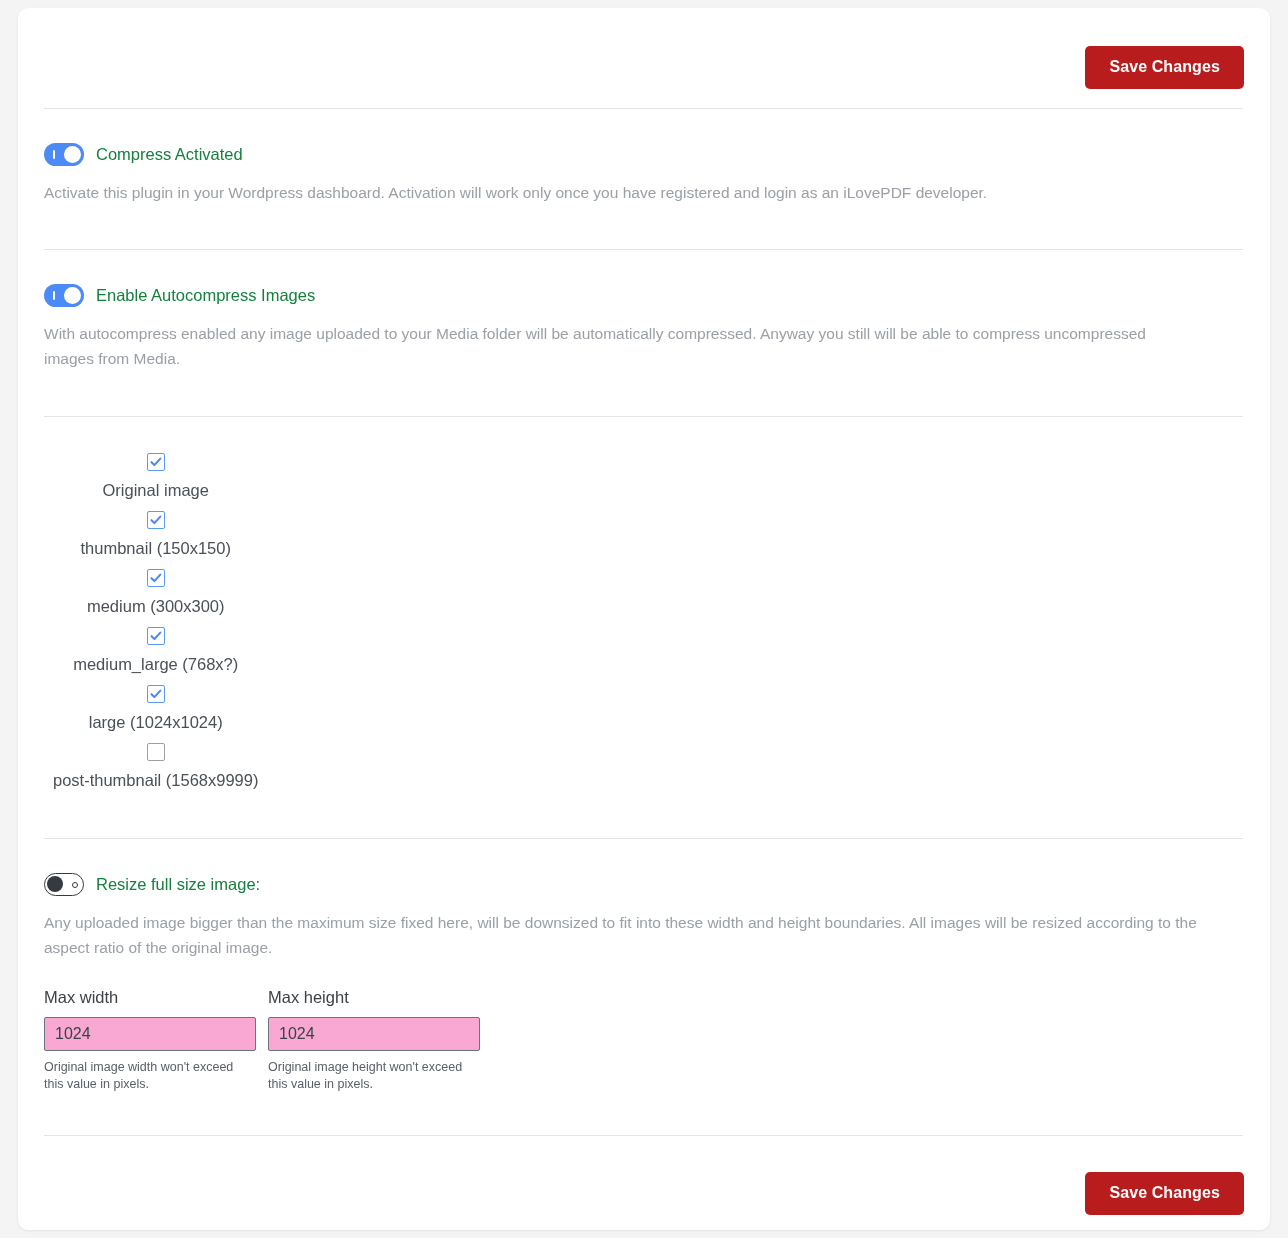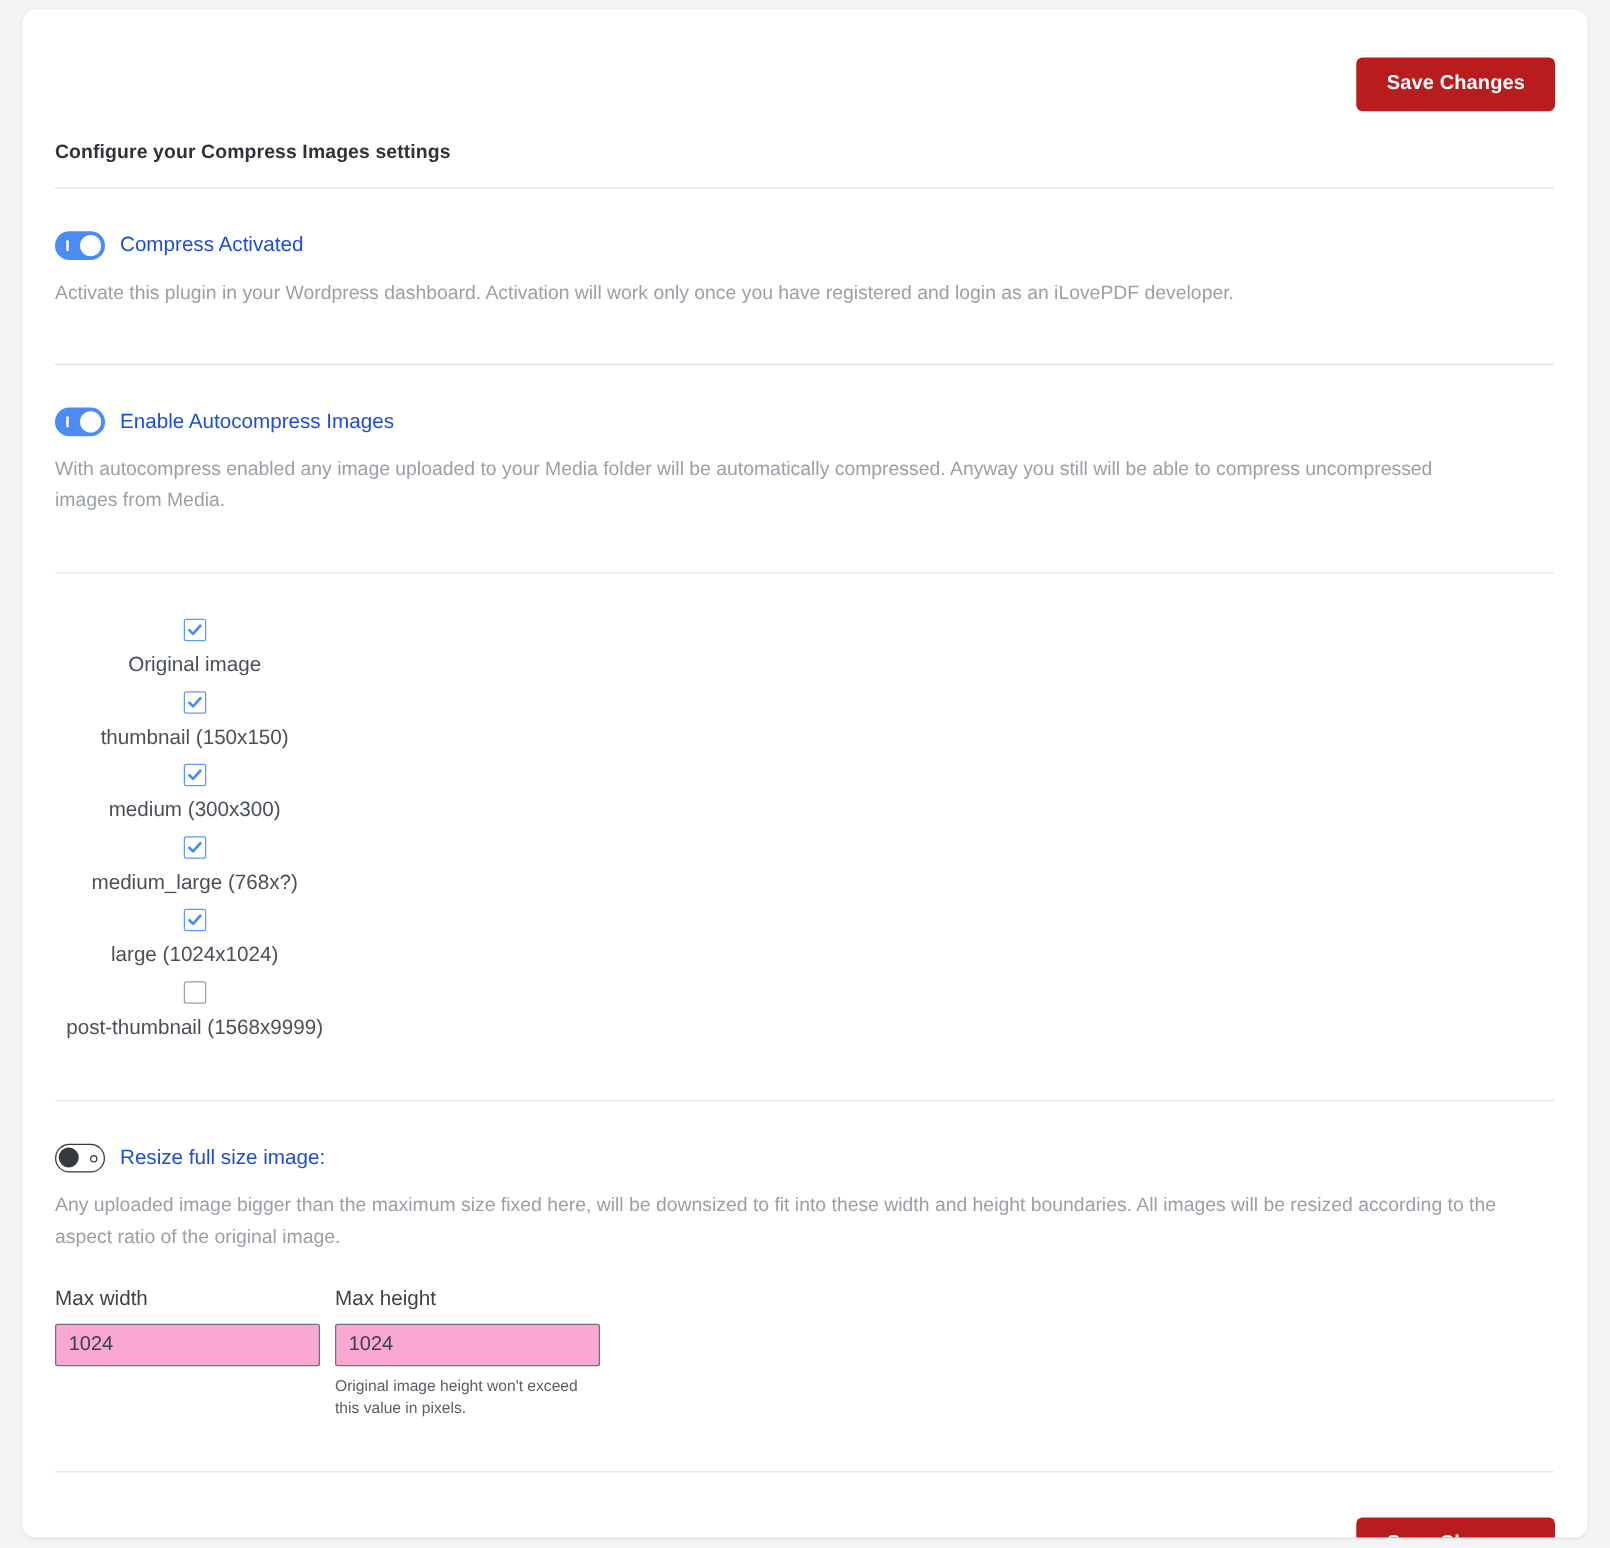--- a/index.html
+++ b/index.html
@@ -83,21 +83,21 @@
 
   .toggle-row {
     display: flex;
     align-items: center;
     gap: 12px;
     margin-top: 34px;
   }
 
   .toggle-label {
     font-size: 16.5px;
-    color: #1d4ed8;
+    color: #15803d;
     font-family: "Liberation Sans", sans-serif;
   }
 
   
   .switch {
     position: relative;
     width: 40px;
     height: 23px;
     border-radius: 12px;
     flex: 0 0 auto;
@@ -249,21 +249,20 @@
 </head>
 <body>
 
 <div class="page-card">
   <div class="inner">
 
     <div class="save-row-top">
       <button class="btn-save">Save Changes</button>
     </div>
 
-    <div class="section-heading">Configure your Compress Images settings</div>
 
     <hr class="divider">
 
     <div class="block">
       <div class="toggle-row">
         <span class="switch on">
           <span class="bar"></span>
           <span class="knob"></span>
         </span>
         <span class="toggle-label">Compress Activated</span>
@@ -351,20 +350,21 @@
           <span class="bar"></span>
         </span>
         <span class="toggle-label">Resize full size image:</span>
       </div>
       <div class="desc w-resize">Any uploaded image bigger than the maximum size fixed here, will be downsized to fit into these width and height boundaries. All images will be resized according to the aspect ratio of the original image.</div>
 
       <div class="fields">
         <div class="field">
           <div class="field-label">Max width</div>
           <input type="text" value="1024" placeholder="1024" style="">
+          <div class="field-help">Original image width won't exceed this value in pixels.</div>
         </div>
         <div class="field">
           <div class="field-label">Max height</div>
           <input type="text" value="1024" placeholder="1024" style="">
           <div class="field-help">Original image height won't exceed this value in pixels.</div>
         </div>
       </div>
     </div>
 
     <hr class="divider sep-resize">

